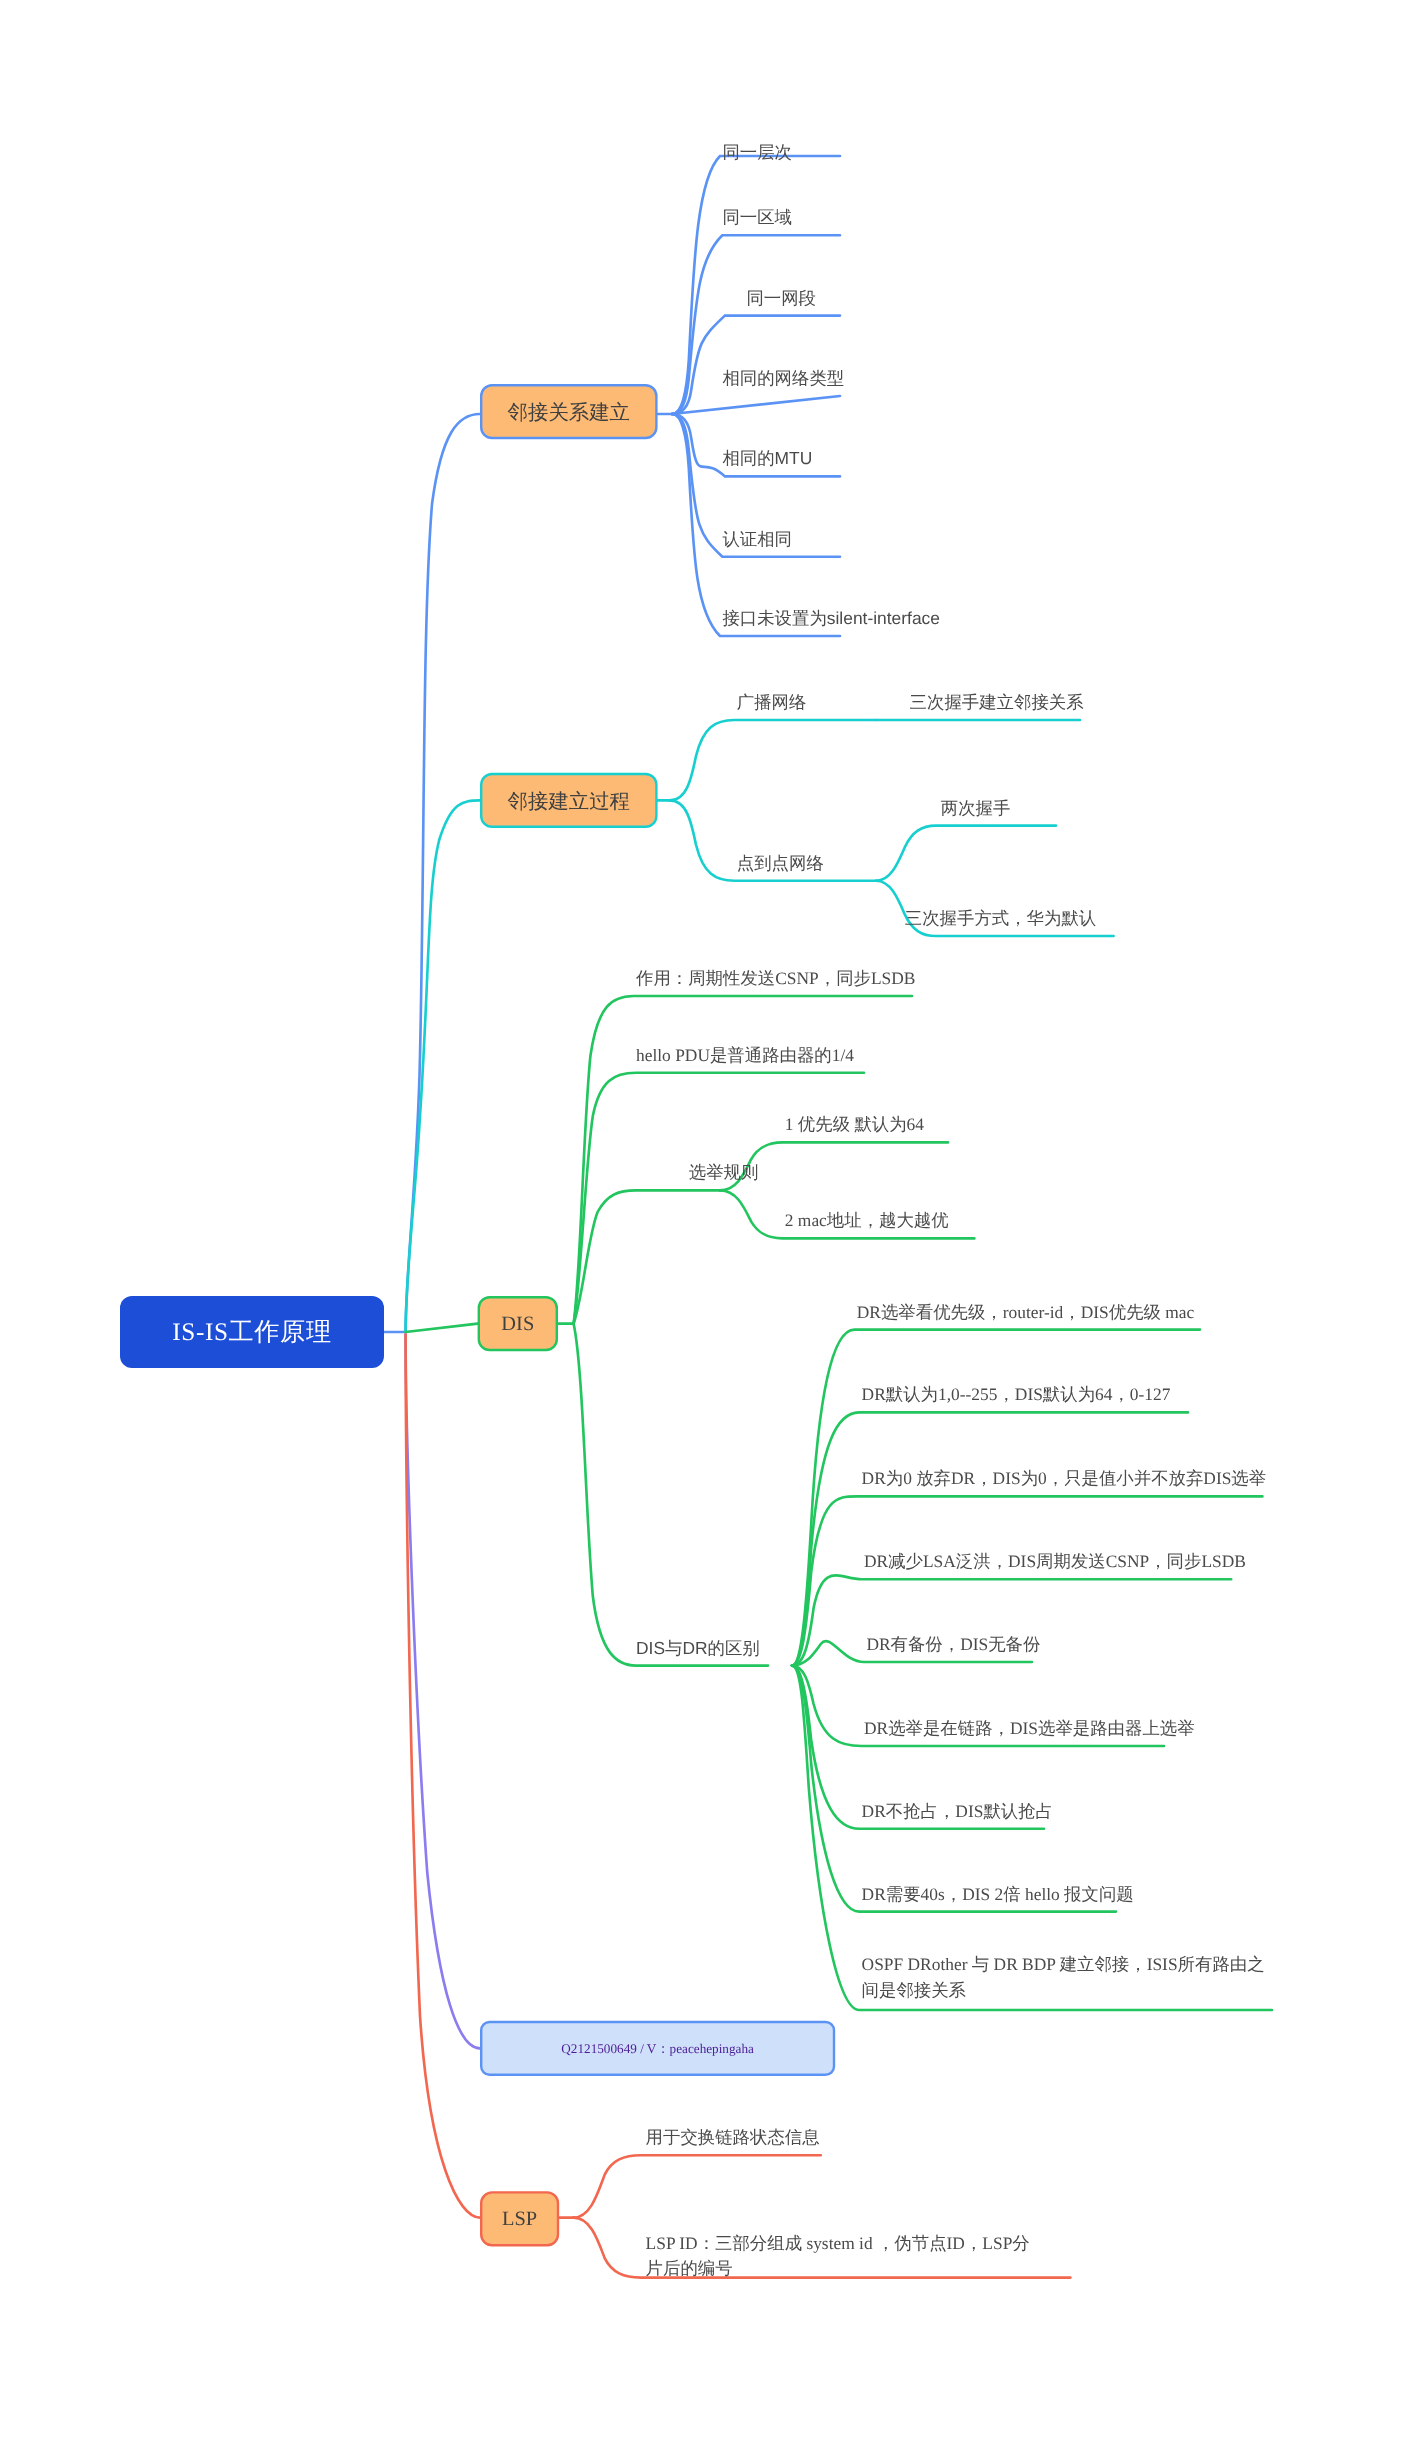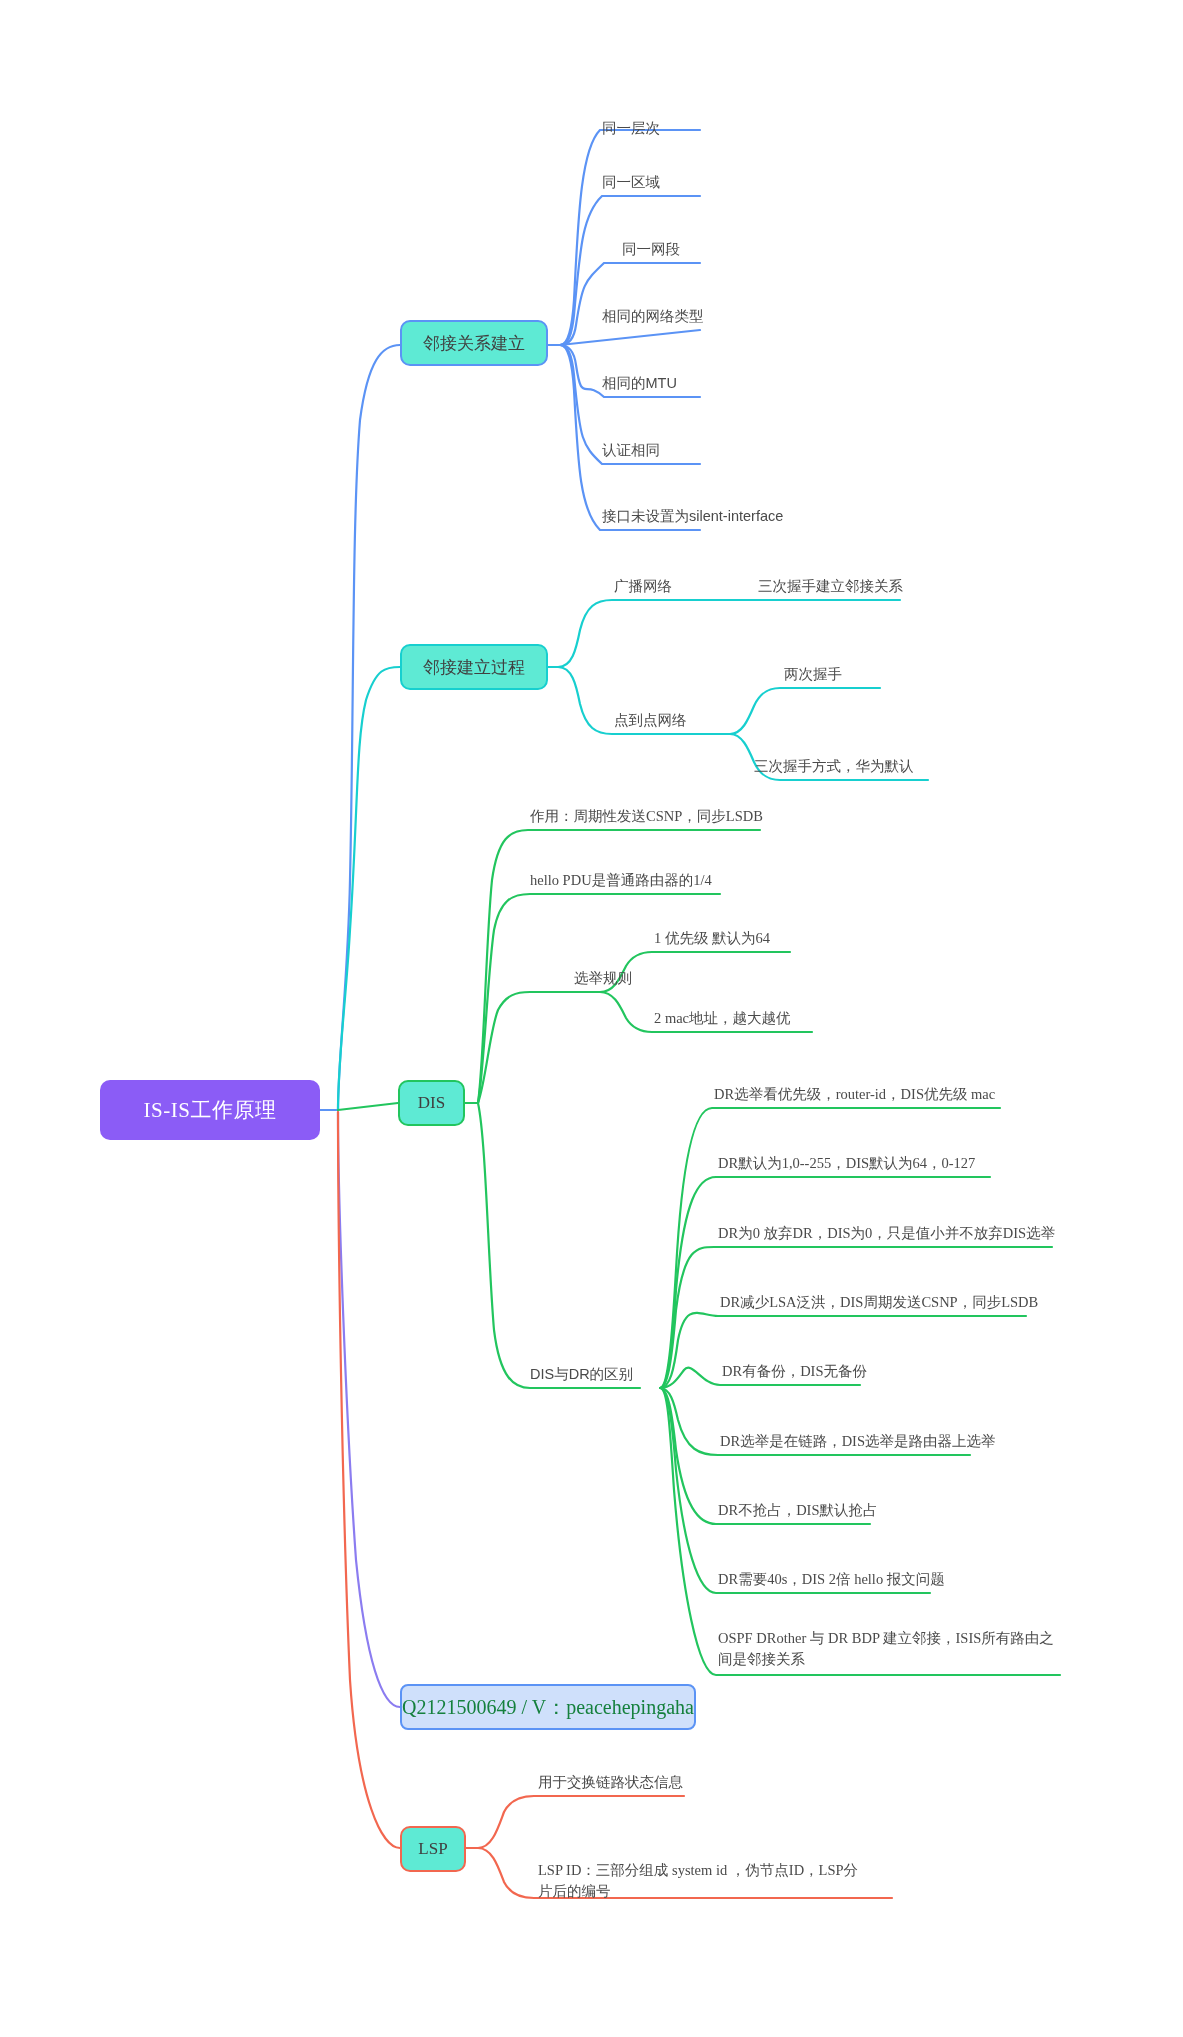--- a/index.html
+++ b/index.html
@@ -29,44 +29,44 @@
   }
   .node {
     position: absolute;
     box-sizing: border-box;
     white-space: nowrap;
     display: flex;
     align-items: center;
     justify-content: center;
   }
   .root-node {
-    background: #8b5cf6;
+    background: #1d4ed8;
     color: #ffffff;
     border-radius: 10px;
     font-size: 21px;
     letter-spacing: 0.5px;
     padding: 0 18px;
   }
   .branch-node {
-    background: #5eead4;
+    background: #fdba74;
     border: 2.5px solid #5b93f5;
     border-radius: 10px;
     color: #404040;
     font-size: 17px;
     padding: 10px 14px;
   }
   .branch-node.teal { border-color: #17cfcf; }
   .branch-node.green { border-color: #22c55e; }
   .branch-node.red   { border-color: #f2674f; }
   .tag-node {
     background: #cfe0fb;
     border: 2.5px solid #5b93f5;
     border-radius: 8px;
-    color: #15803d;
-    font-size: 20px;
+    color: #4c1d95;
+    font-size: 11px;
     padding: 0 16px;
   }
   .leaf {
     position: absolute;
     color: #4a4a4a;
     font-size: 14.5px;
     line-height: 1.45;
     white-space: nowrap;
   }
   .leaf.wrap {

